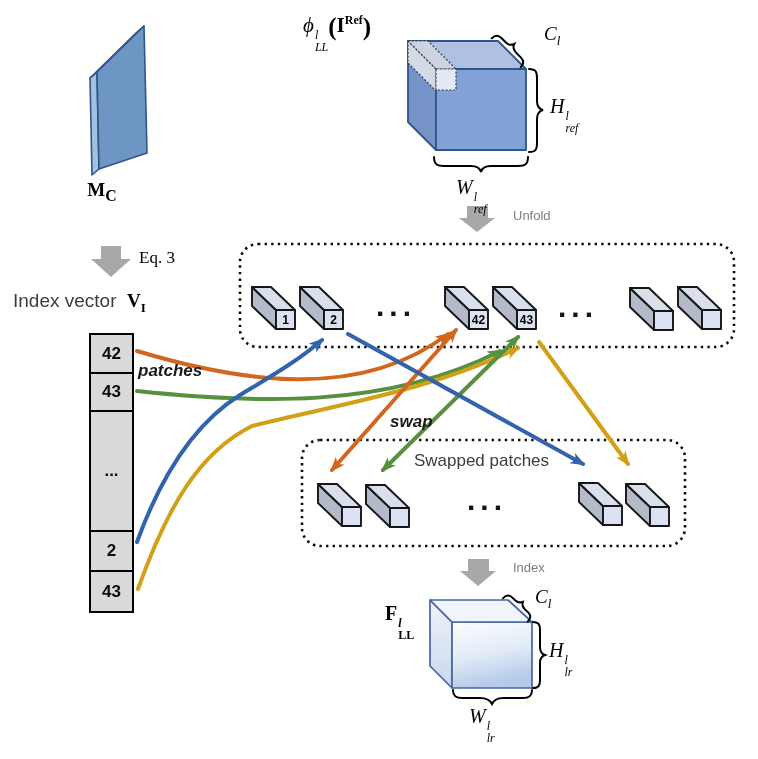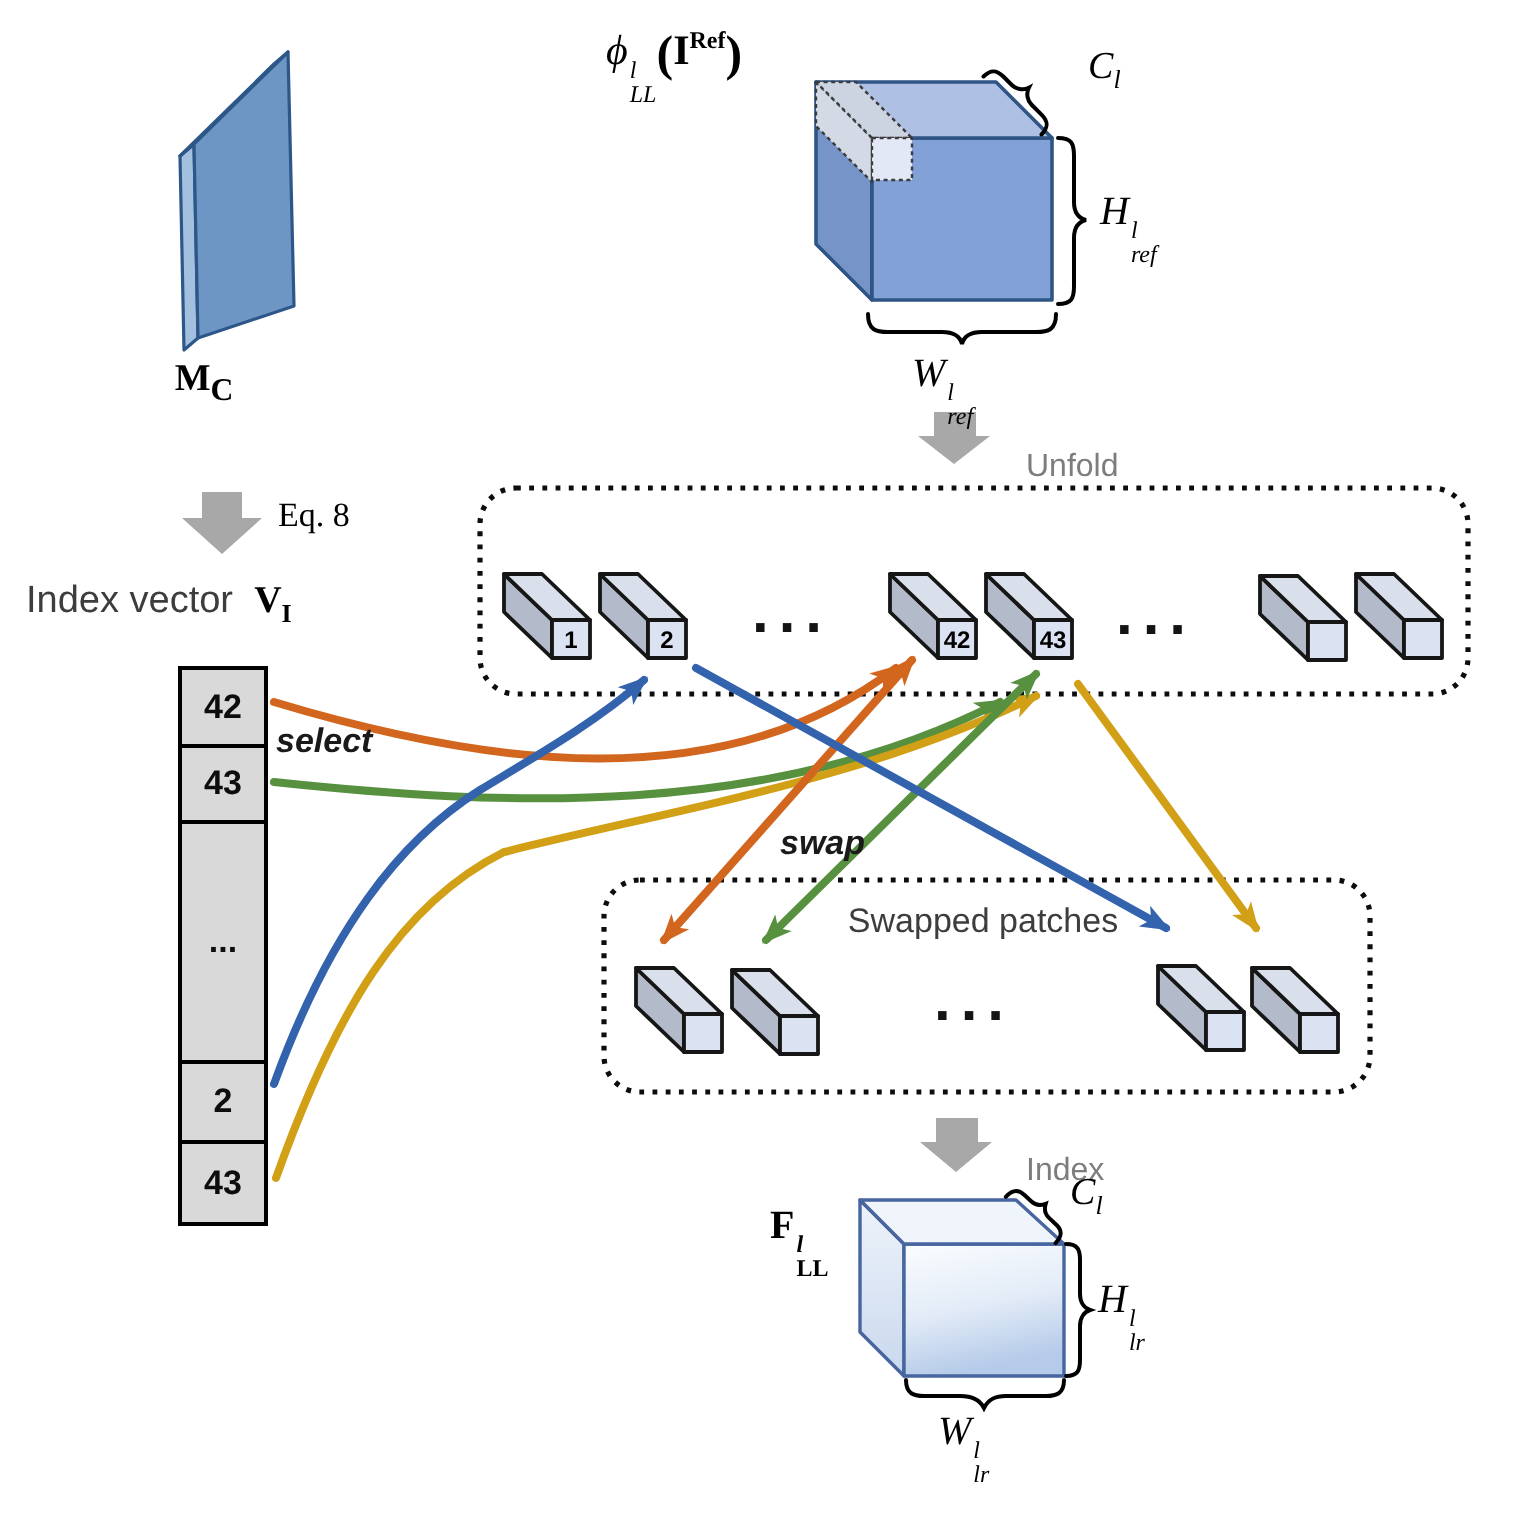--- a/index.html
+++ b/index.html
@@ -1,21 +1,21 @@
 <!DOCTYPE html>
 <html><head>
 <meta charset="utf-8">
 <style>
   html,body{margin:0;padding:0;background:#fff;}
   #canvas{position:relative;width:758px;height:759px;background:#fff;overflow:hidden;
           font-family:"Liberation Sans",sans-serif;}
   #diagram-svg{position:absolute;left:0;top:0;}
   .lbl{position:absolute;color:#3d3d3d;font-family:"Liberation Sans",sans-serif;font-size:19px;white-space:nowrap;}
   .ctr{text-align:center;}
-  .gray{color:#7d7d7d;font-size:16px;margin-top:17px;}
+  .gray{color:#7d7d7d;font-size:13px;}
   .serif{font-family:"Liberation Serif",serif;color:#000;}
   .it{font-style:italic;}
   .b{font-weight:700;}
   .sm-title{font-size:17px;}
   .mathlbl{font-size:19px;text-align:right;}
   .mathlbl sub, .mathsym sub{font-size:13px;}
   .stk{display:inline-flex;flex-direction:column;align-items:flex-start;font-size:12px;line-height:1.05;vertical-align:-0.55em;margin-left:1px;font-style:italic;}
   .paren{font-style:normal;font-weight:700;font-size:25px;vertical-align:-3px;}
   .vcell{position:absolute;left:89px;width:45px;background:#d9d9d9;border:2px solid #000;box-sizing:border-box;
          display:flex;align-items:center;justify-content:center;font-weight:700;font-size:17px;color:#0d0d0d;}
@@ -128,21 +128,21 @@
     <path d="M348,334 L583,464" marker-end="url(#head-blue)" stroke="#3463ae"></path>
     <path d="M539,342 L628,464" marker-end="url(#head-yellow)" stroke="#d2a016"></path>
   </g>
 </svg>
 
 
 <div class="lbl ctr" style="left:82px;top:179px;width:40px;">
   <span class="serif b mathlbl">M</span><sub class="serif b">C</sub>
 </div>
 
-<div class="lbl serif" style="left:139px;top:248px;font-size:17px;color:#000;">Eq. 8</div>
+<div class="lbl serif" style="left:139px;top:248px;font-size:17px;color:#000;">Eq. 3</div>
 
 <div class="lbl" style="left:13px;top:290px;">
   <span>Index vector</span>&nbsp;&nbsp;<span class="serif b mathlbl">V</span><sub class="serif b" style="font-size:13px;">I</sub>
 </div>
 
 <div class="vcell" style="top:333px;height:41px;">42</div>
 <div class="vcell" style="top:372px;height:40px;">43</div>
 <div class="vcell" style="top:410px;height:122px;">...</div>
 <div class="vcell" style="top:530px;height:42px;">2</div>
 <div class="vcell" style="top:570px;height:43px;">43</div>
@@ -171,24 +171,24 @@
 </div>
 
 <div class="lbl gray" style="left:513px;top:208px;">Unfold</div>
 
 
 <div class="pnum" style="left:276px;top:310px;">1</div>
 <div class="pnum" style="left:324px;top:310px;">2</div>
 <div class="pnum" style="left:469px;top:310px;">42</div>
 <div class="pnum" style="left:517px;top:310px;">43</div>
 
-<div class="lbl handwrite" style="left:138px;top:361px;">select</div>
+<div class="lbl handwrite" style="left:138px;top:361px;">patches</div>
 <div class="lbl handwrite" style="left:390px;top:412px;">swap</div>
 
-<div class="lbl ctr sm-title" style="left:300px;top:451px;width:383px;">Swapped patches</div>
+<div class="lbl ctr sm-title" style="left:290px;top:451px;width:383px;">Swapped patches</div>
 
 <div class="lbl gray" style="left:513px;top:560px;">Index</div>
 
 <div class="lbl serif b" style="left:385px;top:602px;font-size:20px;">
   <span>F</span><span class="stk" style="font-style:normal;font-weight:700;">
         <span class="it">l</span>
         <span>LL</span>
       </span>
 </div>
 <div class="lbl serif it mathlbl" style="left:535px;top:586px;">

